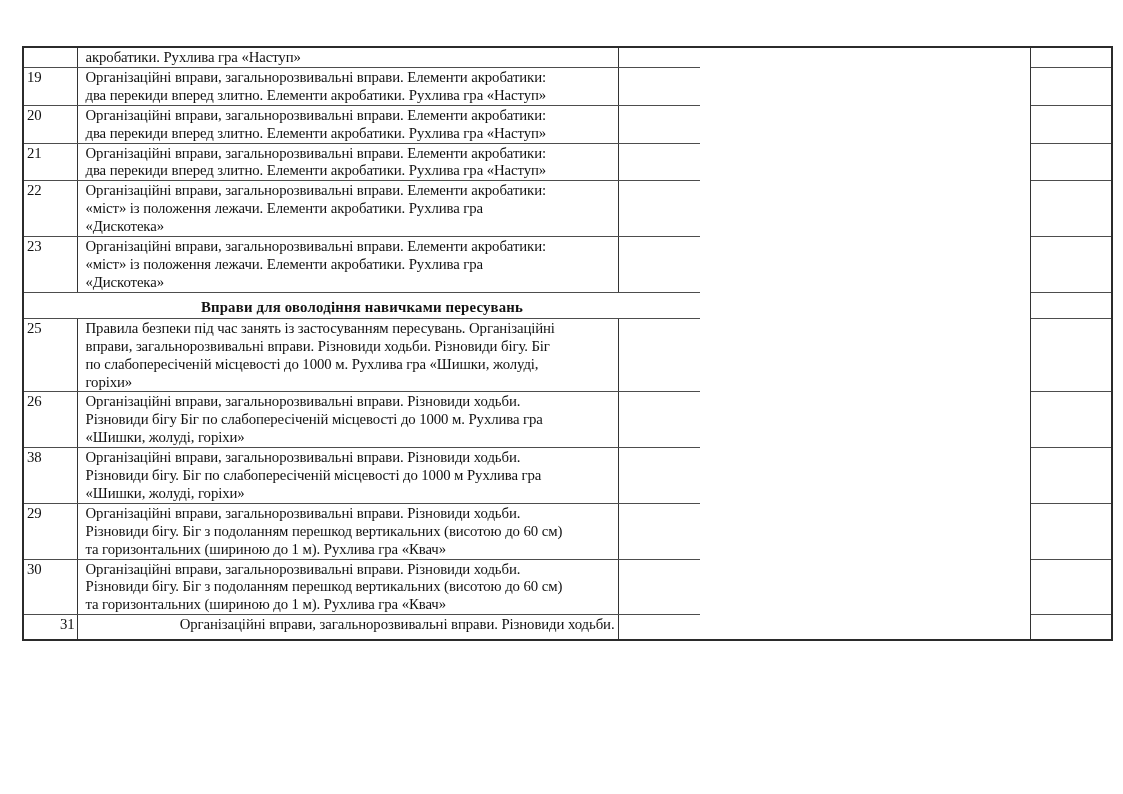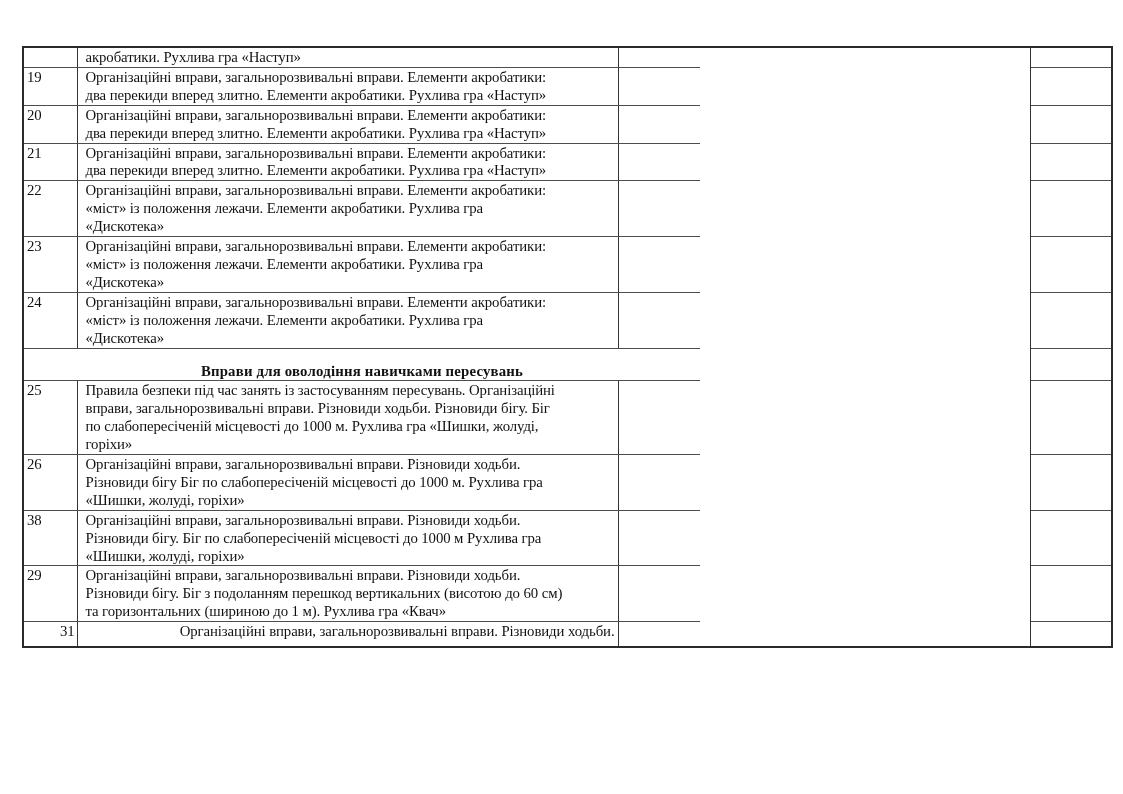--- a/index.html
+++ b/index.html
@@ -44,21 +44,21 @@
   td.c-wide {               
     border-right: 1px solid #333333;
   }
   td.c-right {              
     border-bottom: 1px solid #4d4d4d;
   }
   td.c-header {
     border-bottom: 1px solid #4d4d4d;
     text-align: center;
     font-weight: bold;
-    padding-top: 14px;
+    padding-top: 6px;
     letter-spacing: 0.2px;
   }
 </style>
 </head>
 <body>
 
 <div class="page">
   <table class="lesson-table">
     <colgroup>
       <col style="width:54px">
@@ -110,29 +110,20 @@
         </tr>
         <tr style="height: 55px;">
           <td class="c-num">23</td>
           <td class="c-text">Організаційні вправи, загальнорозвивальні вправи. Елементи акробатики:
 «міст» із положення лежачи. Елементи акробатики. Рухлива гра
 «Дискотека»</td>
           <td class="c-stub"></td>
           <td class="c-wide"></td>
           <td class="c-right"></td>
         </tr>
-        <tr style="height: 55px;">
-          <td class="c-num">24</td>
-          <td class="c-text">Організаційні вправи, загальнорозвивальні вправи. Елементи акробатики:
-«міст» із положення лежачи. Елементи акробатики. Рухлива гра
-«Дискотека»</td>
-          <td class="c-stub"></td>
-          <td class="c-wide"></td>
-          <td class="c-right"></td>
-        </tr>
       </tbody>
     <tbody>
       <tr style="height:26px">
         <td class="c-header" colspan="3"><span>Вправи для оволодіння навичками пересувань</span></td>
         <td class="c-wide"></td>
         <td class="c-right"></td>
       </tr>
     </tbody>
     <tbody id="rows-after">
         <tr style="height: 73px;">
@@ -165,20 +156,29 @@
         </tr>
         <tr style="height: 55px;">
           <td class="c-num">29</td>
           <td class="c-text">Організаційні вправи, загальнорозвивальні вправи. Різновиди ходьби.
 Різновиди бігу. Біг з подоланням перешкод вертикальних (висотою до 60 см)
 та горизонтальних (шириною до 1 м). Рухлива гра «Квач»</td>
           <td class="c-stub"></td>
           <td class="c-wide"></td>
           <td class="c-right"></td>
         </tr>
+        <tr style="height: 55px;">
+          <td class="c-num">30</td>
+          <td class="c-text">Організаційні вправи, загальнорозвивальні вправи. Різновиди ходьби.
+Різновиди бігу. Біг з подоланням перешкод вертикальних (висотою до 60 см)
+та горизонтальних (шириною до 1 м). Рухлива гра «Квач»</td>
+          <td class="c-stub"></td>
+          <td class="c-wide"></td>
+          <td class="c-right"></td>
+        </tr>
         <tr style="height: 25px; text-align: right;">
           <td class="c-num">31</td>
           <td class="c-text">Організаційні вправи, загальнорозвивальні вправи. Різновиди ходьби.</td>
           <td class="c-stub"></td>
           <td class="c-wide"></td>
           <td class="c-right"></td>
         </tr>
       </tbody>
   </table>
 </div>

